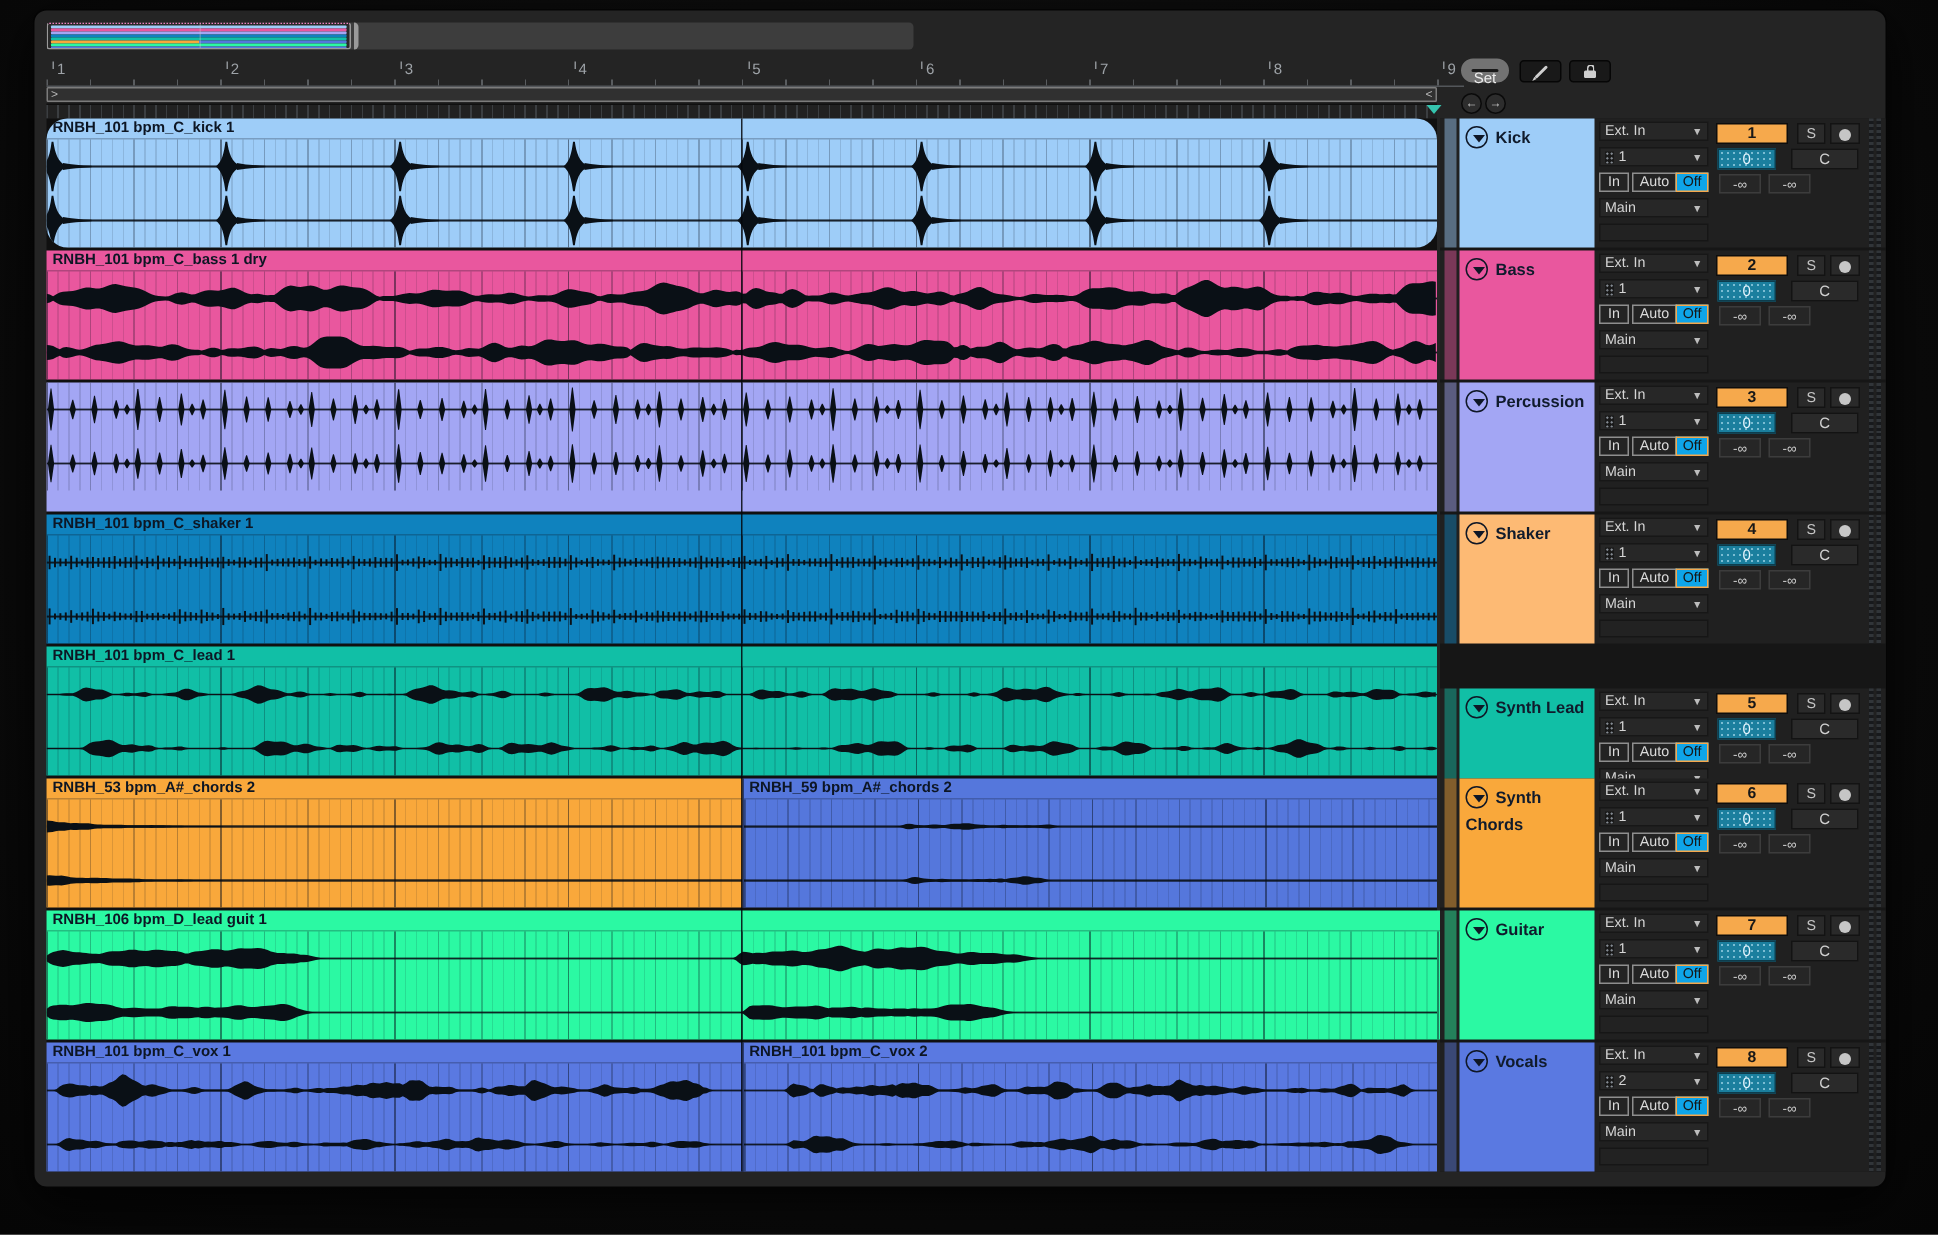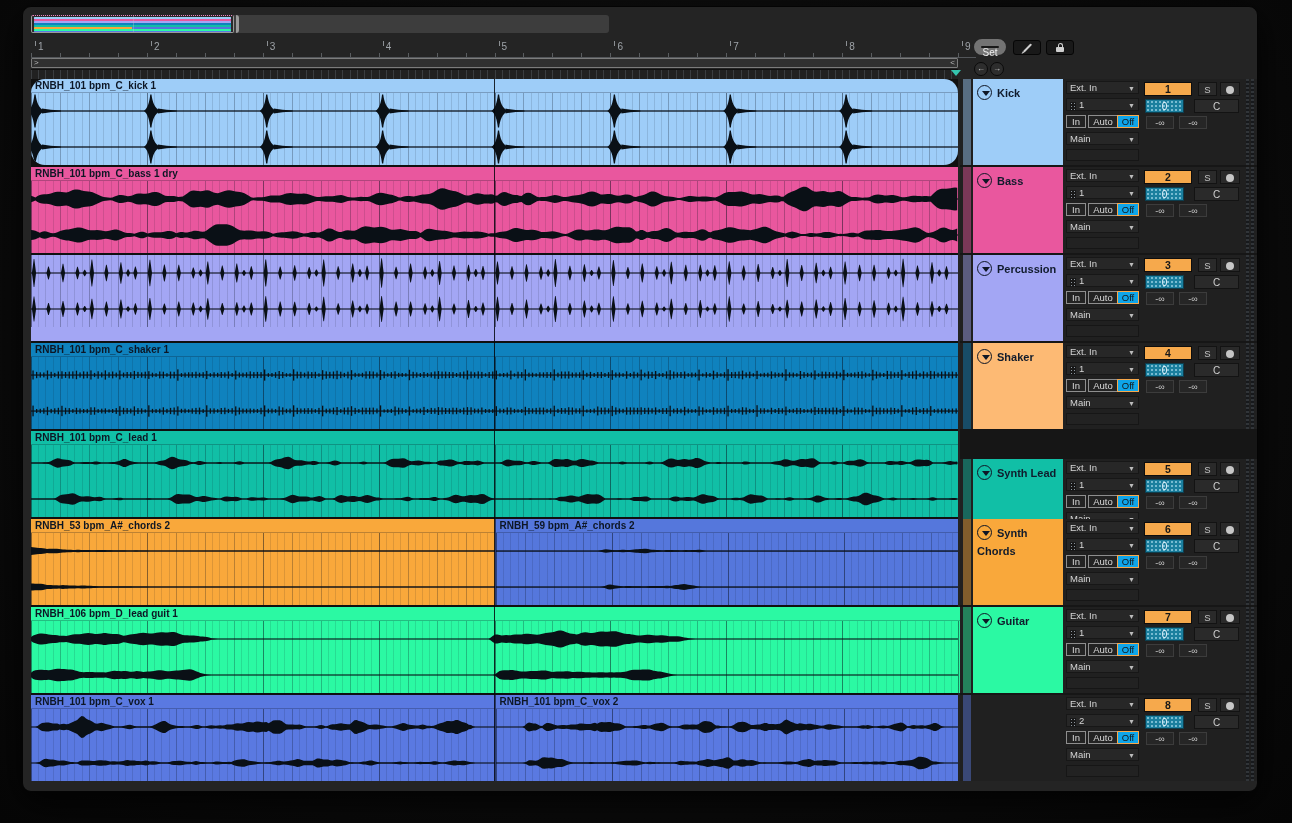--- a/index.html
+++ b/index.html
@@ -1202,20 +1202,23 @@
       <button class="send">-∞</button>
       <button class="send s2">-∞</button>
     </div>
     <div class="meters">
           <span class="meter"></span>
           <span class="meter m2"></span>
         </div>
   </div>
       <div class="hrow" style="top: 616px;">
     <div class="gutter-sliver" style="background: rgb(90, 121, 225);"></div>
+    <div class="tname" style="background: rgb(90, 121, 225);">
+      <span class="fold"><span class="fold-tri"></span></span><span class="nm">Vocals</span>
+    </div>
     <div class="routing">
       <div class="sel r1"><span>Ext. In</span><span class="dd">▼</span></div>
       <div class="sel r2"><span class="mini-meter"></span><span>2</span><span class="dd">▼</span></div>
       <div class="monitor">
         <button class="mon in">In</button>
         <button class="mon auto">Auto</button>
         <button class="mon active">Off</button>
       </div>
       <div class="sel r4"><span>Main</span><span class="dd">▼</span></div>
       <div class="emptybox"></div>

